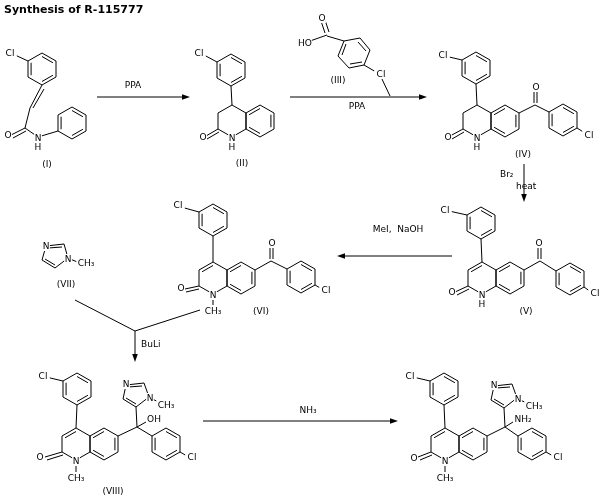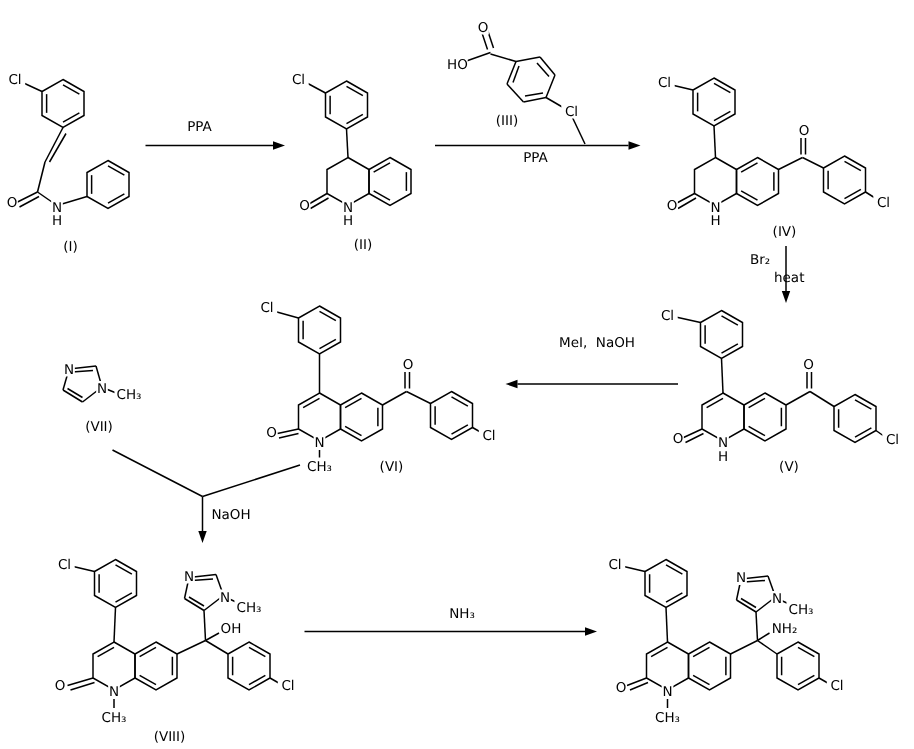--- a/index.html
+++ b/index.html
@@ -12,27 +12,28 @@
   text{font-size:9px;fill:#000;font-family:"DejaVu Sans",sans-serif}
   .cap{font-size:9px}
   .title{position:absolute;left:4px;top:3px;font-size:11px;font-weight:700;color:#000}
   .reagent{position:absolute;font-size:9px;color:#000;white-space:pre;line-height:10px}
   .center{transform:translateX(-50%)}
 </style>
 </head>
 <body>
 
 <div id="scheme">
+  <div class="title">Synthesis of R-115777</div>
 
   <div class="reagent center" style="left:133px;top:80px">PPA</div>
   <div class="reagent center" style="left:357px;top:101px">PPA</div>
   <div class="reagent" style="left:500px;top:169px">Br₂</div>
   <div class="reagent" style="left:516px;top:181px">heat</div>
   <div class="reagent center" style="left:398px;top:224px">MeI,  NaOH</div>
-  <div class="reagent" style="left:141px;top:339px">NaOH</div>
+  <div class="reagent" style="left:141px;top:339px">BuLi</div>
   <div class="reagent center" style="left:308px;top:405px">NH₃</div>
 <svg width="609" height="499">
       <g>
         <line x1="97" y1="97" x2="182" y2="97" class="bond"></line>
         <polygon points="182,94.2 190,97 182,99.8" class="head"></polygon>
       </g>
       <g>
         <line x1="290" y1="97" x2="419" y2="97" class="bond"></line>
         <polygon points="419,94.2 427,97 419,99.8" class="head"></polygon>
       </g>

